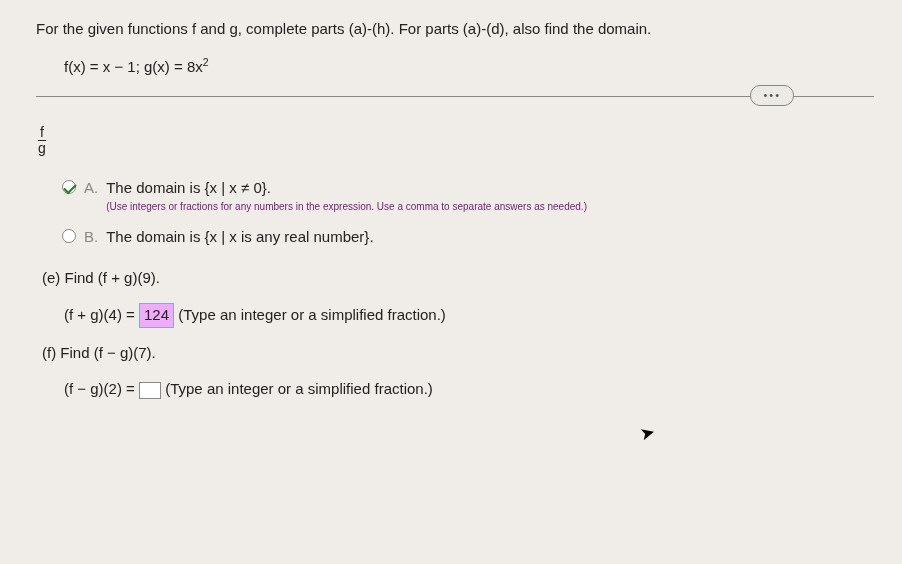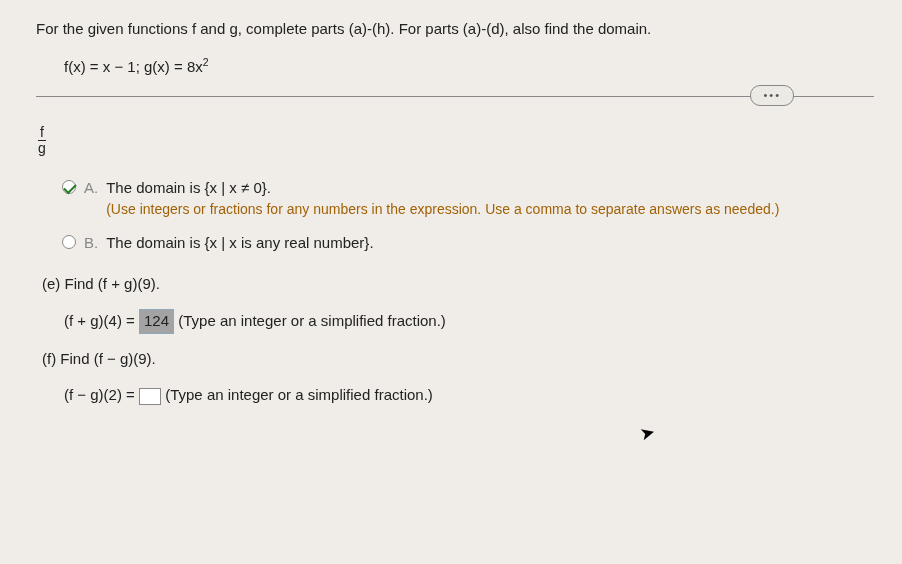--- a/index.html
+++ b/index.html
@@ -67,25 +67,25 @@
     content: "";
     position: absolute;
     left: 1px; top: 3px;
     width: 10px; height: 5px;
     border-left: 2px solid #2a7a2a;
     border-bottom: 2px solid #2a7a2a;
     transform: rotate(-45deg);
   }
   .choice-label { color: #888; margin-right: 8px; flex-shrink: 0; }
   .choice-body { flex: 1; }
-  .hint { color: #a16207; font-size: 14px; }
+  .hint { color: #701a75; font-size: 10px; }
   .part { margin-left: 6px; margin-bottom: 14px; margin-top: 6px; }
   .subline { margin-left: 28px; margin-bottom: 14px; }
   .ans-filled {
-    background: #a3a3a3;
+    background: #f0abfc;
     border: 1px solid #8baac0;
     padding: 0 4px;
     display: inline-block;
     min-width: 28px;
     text-align: left;
   }
   .ans-empty {
     border: 1px solid #888;
     display: inline-block;
     width: 22px;
@@ -143,18 +143,18 @@
     </div>
   </div>
 
 </div>
 
 <div class="part">(e) Find (f + g)(9).</div>
 <div class="subline">
   <span>(f + g)(4) = </span><span class="ans-filled">124</span><span>  (Type an integer or a simplified fraction.)</span>
 </div>
 
-<div class="part">(f) Find (f − g)(9).</div>
+<div class="part">(f) Find (f − g)(7).</div>
 <div class="subline">
   <span>(f − g)(2) = </span><span class="ans-empty"></span><span> (Type an integer or a simplified fraction.)</span>
 </div>
 
 <div class="cursor-arrow">➤</div>
 
 </body></html>

